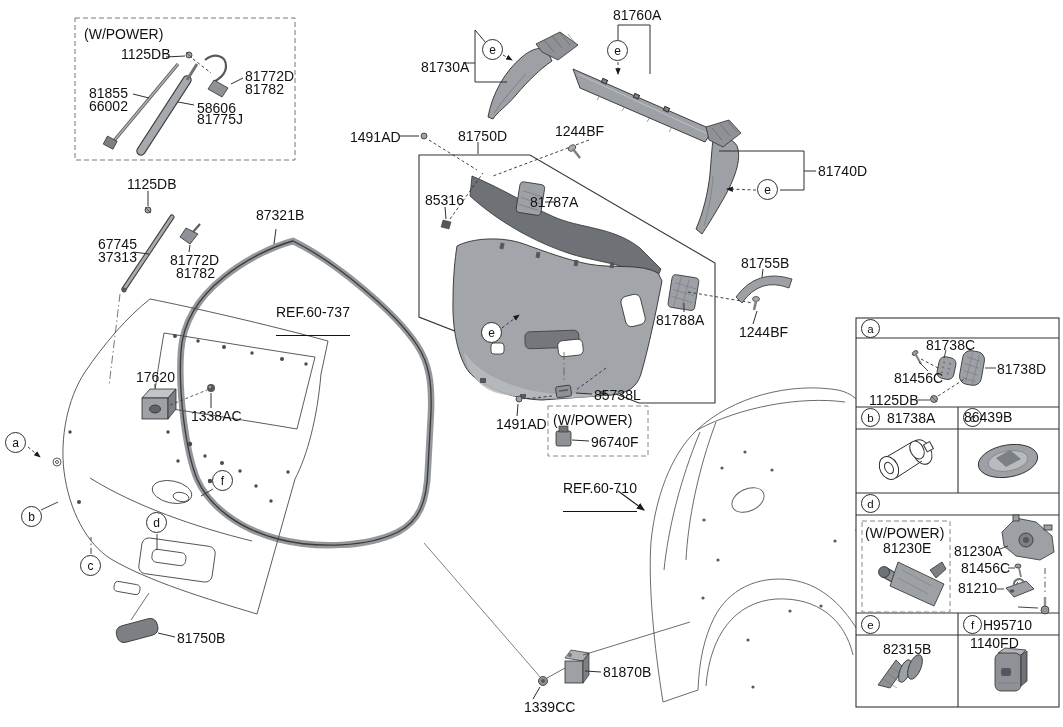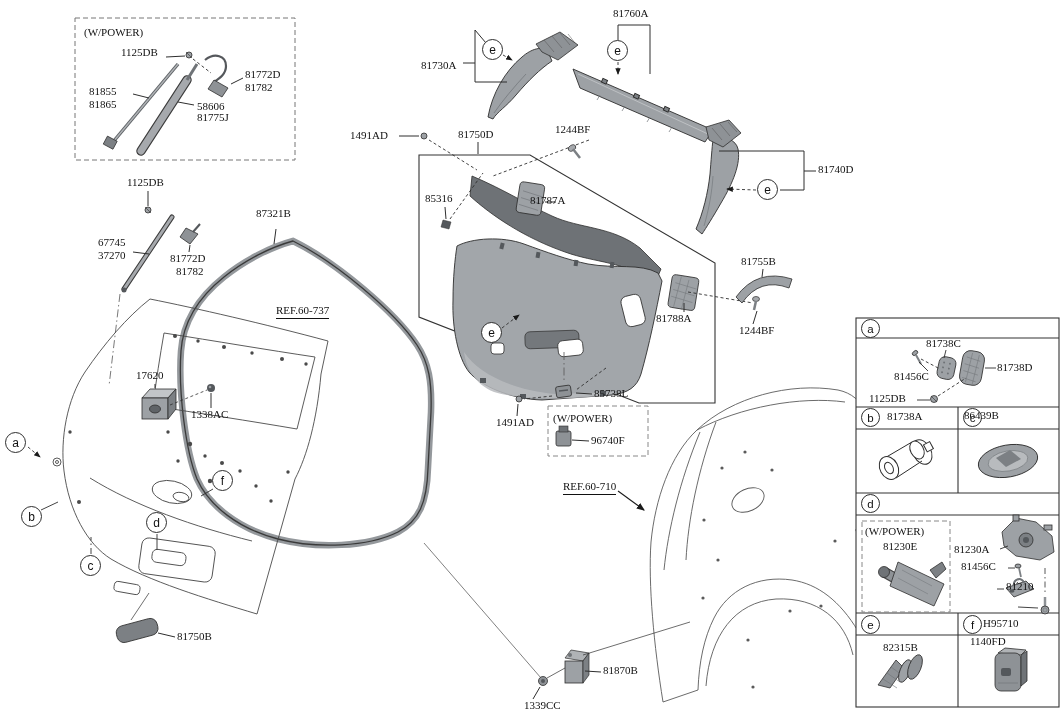--- a/index.html
+++ b/index.html
@@ -1,20 +1,20 @@
 <!DOCTYPE html>
 <html><head>
 <meta charset="utf-8">
 <style>
   html,body{margin:0;padding:0;background:#fff;}
   #stage{position:relative;width:1063px;height:727px;background:#fff;overflow:hidden;
          font-family:"Liberation Sans",sans-serif;}
   #stage svg{position:absolute;left:0;top:0;}
-  .lbl{position:absolute;font-size:11px;line-height:1.05;color:#111;white-space:nowrap;font-family:Liberation Serif, serif;}
-  .lbl.u{border-bottom:1.2px solid #111;padding-bottom:1px;}
+  .lbl{position:absolute;font-size:14px;line-height:1.05;color:#111;white-space:nowrap;}
+  .lbl.u{border-bottom:1.2px solid #111;padding-bottom:15px;}
   .balloon{position:absolute;width:21px;height:21px;border:1.2px solid #2e2e2e;border-radius:50%;
            background:#fff;display:flex;align-items:center;justify-content:center;
            font-size:12px;color:#111;box-sizing:border-box;}
   .balloon.sm{width:19px;height:19px;font-size:11.5px;}
 </style>
 </head>
 <body>
 
 <div id="stage">
 
@@ -338,27 +338,27 @@
       <line x1="998" y1="683" x2="1018" y2="683" stroke="#6f7377" stroke-width="0.6"></line>
     </g>
   </g>
 </svg>
 
   <div class="lbl" style="left:84px;top:27px">(W/POWER)</div>
   <div class="lbl" style="left:121px;top:47px">1125DB</div>
   <div class="lbl" style="left:245px;top:69px">81772D</div>
   <div class="lbl" style="left:245px;top:82px">81782</div>
   <div class="lbl" style="left:89px;top:86px">81855</div>
-  <div class="lbl" style="left:89px;top:99px">81865</div>
+  <div class="lbl" style="left:89px;top:99px">66002</div>
   <div class="lbl" style="left:197px;top:101px">58606</div>
   <div class="lbl" style="left:197px;top:112px">81775J</div>
 
   <div class="lbl" style="left:127px;top:177px">1125DB</div>
   <div class="lbl" style="left:98px;top:237px">67745</div>
-  <div class="lbl" style="left:98px;top:250px">37270</div>
+  <div class="lbl" style="left:98px;top:250px">37313</div>
   <div class="lbl" style="left:170px;top:253px">81772D</div>
   <div class="lbl" style="left:176px;top:266px">81782</div>
 
   <div class="lbl" style="left:256px;top:208px">87321B</div>
   <div class="lbl u" style="left:276px;top:305px">REF.60-737</div>
   <div class="lbl" style="left:136px;top:370px">17620</div>
   <div class="lbl" style="left:191px;top:409px">1338AC</div>
   <div class="lbl" style="left:177px;top:631px">81750B</div>
 
   <div class="lbl" style="left:421px;top:60px">81730A</div>
@@ -403,18 +403,18 @@
   <div class="lbl" style="left:926px;top:338px">81738C</div>
   <div class="lbl" style="left:894px;top:371px">81456C</div>
   <div class="lbl" style="left:997px;top:362px">81738D</div>
   <div class="lbl" style="left:869px;top:393px">1125DB</div>
   <div class="lbl" style="left:887px;top:411px">81738A</div>
   <div class="lbl" style="left:964px;top:410px">86439B</div>
   <div class="lbl" style="left:865px;top:526px">(W/POWER)</div>
   <div class="lbl" style="left:883px;top:541px">81230E</div>
   <div class="lbl" style="left:954px;top:544px">81230A</div>
   <div class="lbl" style="left:961px;top:561px">81456C</div>
-  <div class="lbl" style="left:1006px;top:581px">81210</div>
+  <div class="lbl" style="left:958px;top:581px">81210</div>
   <div class="lbl" style="left:970px;top:636px">1140FD</div>
   <div class="lbl" style="left:883px;top:642px">82315B</div>
   <div class="lbl" style="left:983px;top:618px">H95710</div>
 
 </div>
 
 </body></html>

